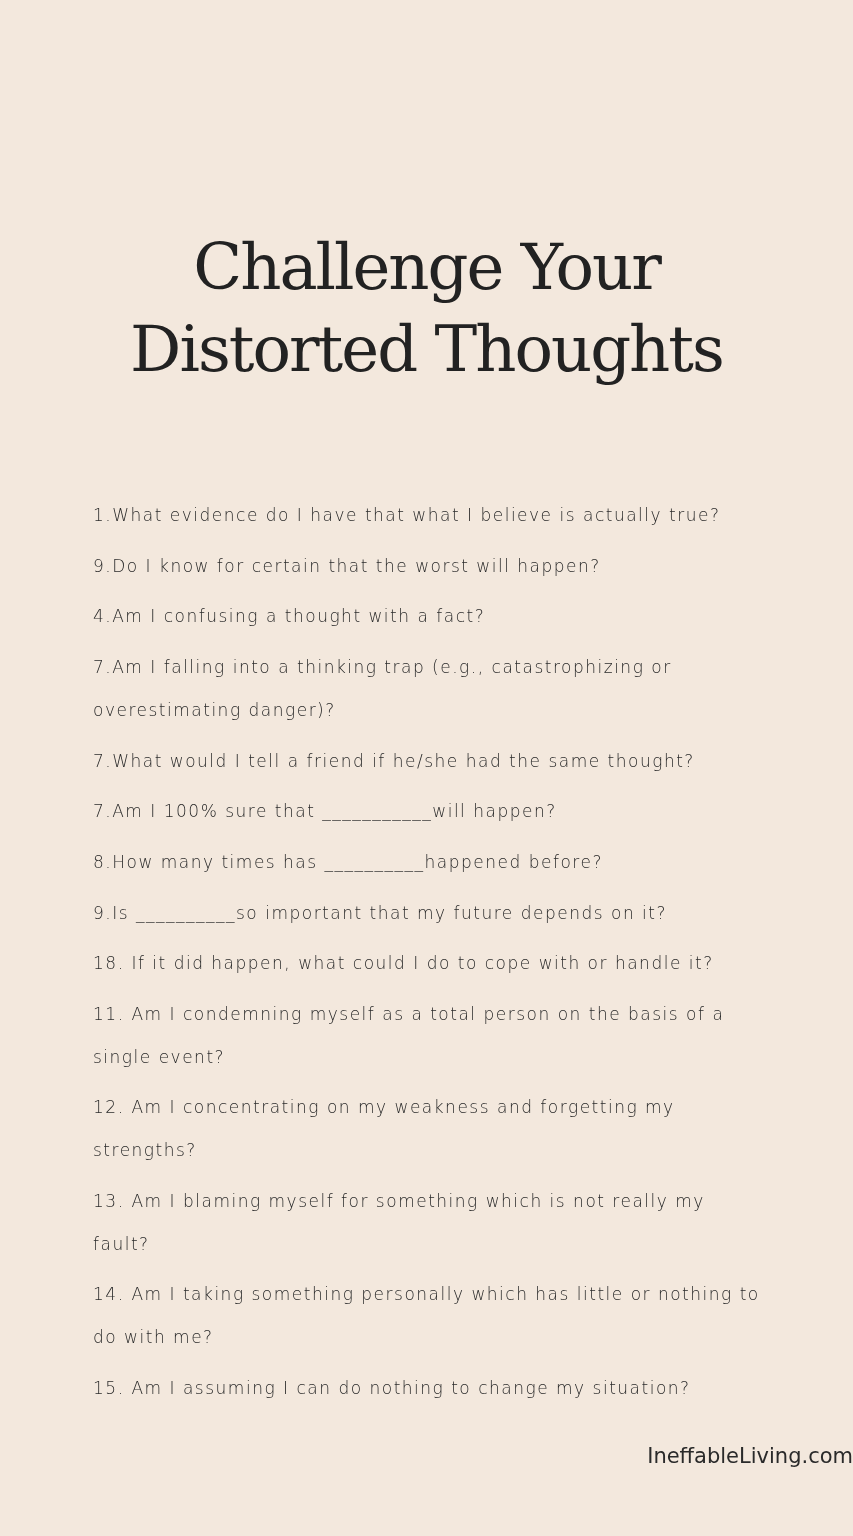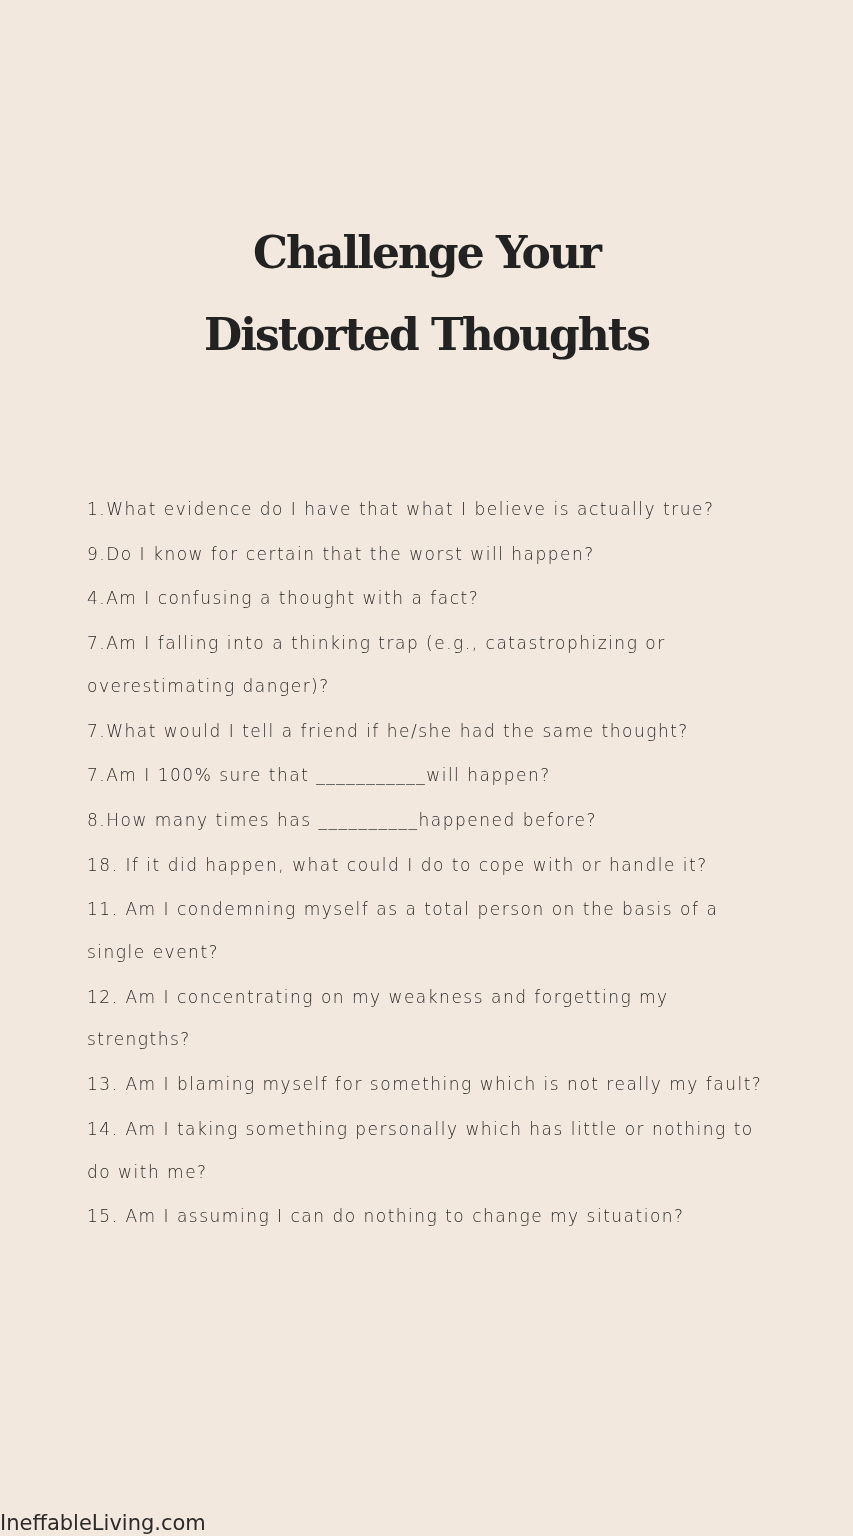--- a/index.html
+++ b/index.html
@@ -8,43 +8,43 @@
     background: #F3E8DD;
     position: relative;
     overflow: hidden;
     color: #222222;
   }
   .title {
     position: absolute;
     top: 183px; left: 0; width: 853px;
     text-align: center;
     font-family: "DejaVu Serif", serif;
-    font-weight: bold;
-    font-size: 44px;
+    font-weight: normal;
+    font-size: 64px;
     line-height: 82px;
     letter-spacing: -2px;
     color: #222222;
   }
   .title span { display: block; }
   .list {
     position: absolute;
     top: 486px; left: 85px; width: 690px;
     margin: 0; padding: 0; list-style: none;
     font-family: "DejaVu Sans", sans-serif;
     font-size: 17px;
     line-height: 42.7px;
     letter-spacing: 1.5px;
     color: #2b2b2b;
     font-weight: 300;
   }
-  .list li { margin: 2px; padding: 0; }
+  .list li { margin: 8px; padding: 0; }
   .footer {
     position: absolute;
-    top: 1511px; left: 0; width: 853px;
-    text-align: left;
+    top: 1444px; left: 0; width: 853px;
+    text-align: right;
     font-family: "DejaVu Sans", sans-serif;
     font-size: 21px;
     color: #2a2a2a;
   }
 </style>
 </head>
 <body>
 
 <h1 class="title">
   <span>Challenge Your</span>
@@ -52,20 +52,21 @@
 </h1>
 
 <ul class="list">
   <li>1.What evidence do I have that what I believe is actually true?</li>
   <li>9.Do I know for certain that the worst will happen?</li>
   <li>4.Am I confusing a thought with a fact?</li>
   <li>7.Am I falling into a thinking trap (e.g., catastrophizing or overestimating danger)?</li>
   <li>7.What would I tell a friend if he/she had the same thought?</li>
   <li>7.Am I 100% sure that ___________will happen?</li>
   <li>8.How many times has __________happened before?</li>
+  <li>9.Is __________so important that my future depends on it?</li>
   <li>18. If it did happen, what could I do to cope with or handle it?</li>
   <li>11. Am I condemning myself as a total person on the basis of a single event?</li>
   <li>12. Am I concentrating on my weakness and forgetting my strengths?</li>
   <li>13. Am I blaming myself for something which is not really my fault?</li>
   <li>14. Am I taking something personally which has little or nothing to do with me?</li>
   <li>15. Am I assuming I can do nothing to change my situation?</li>
 </ul>
 
 <div class="footer">IneffableLiving.com</div>
 

